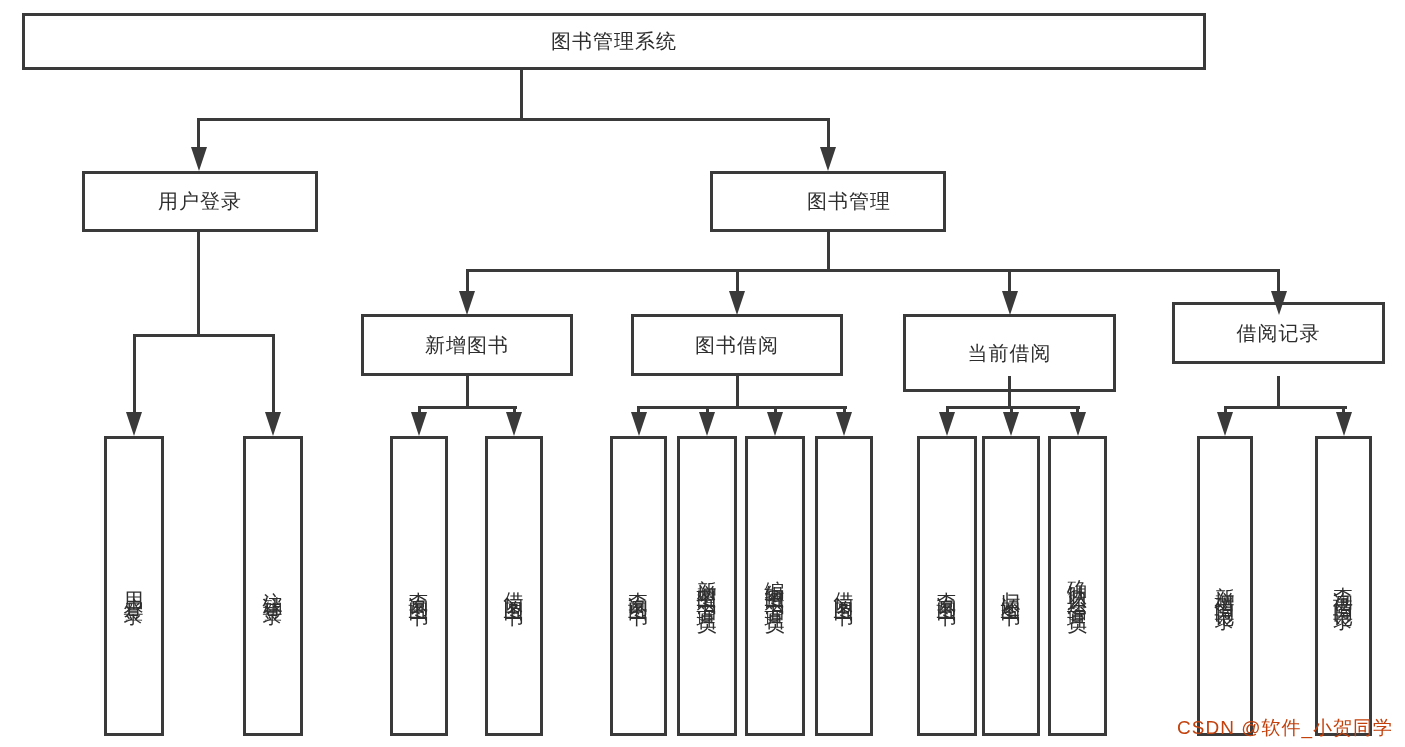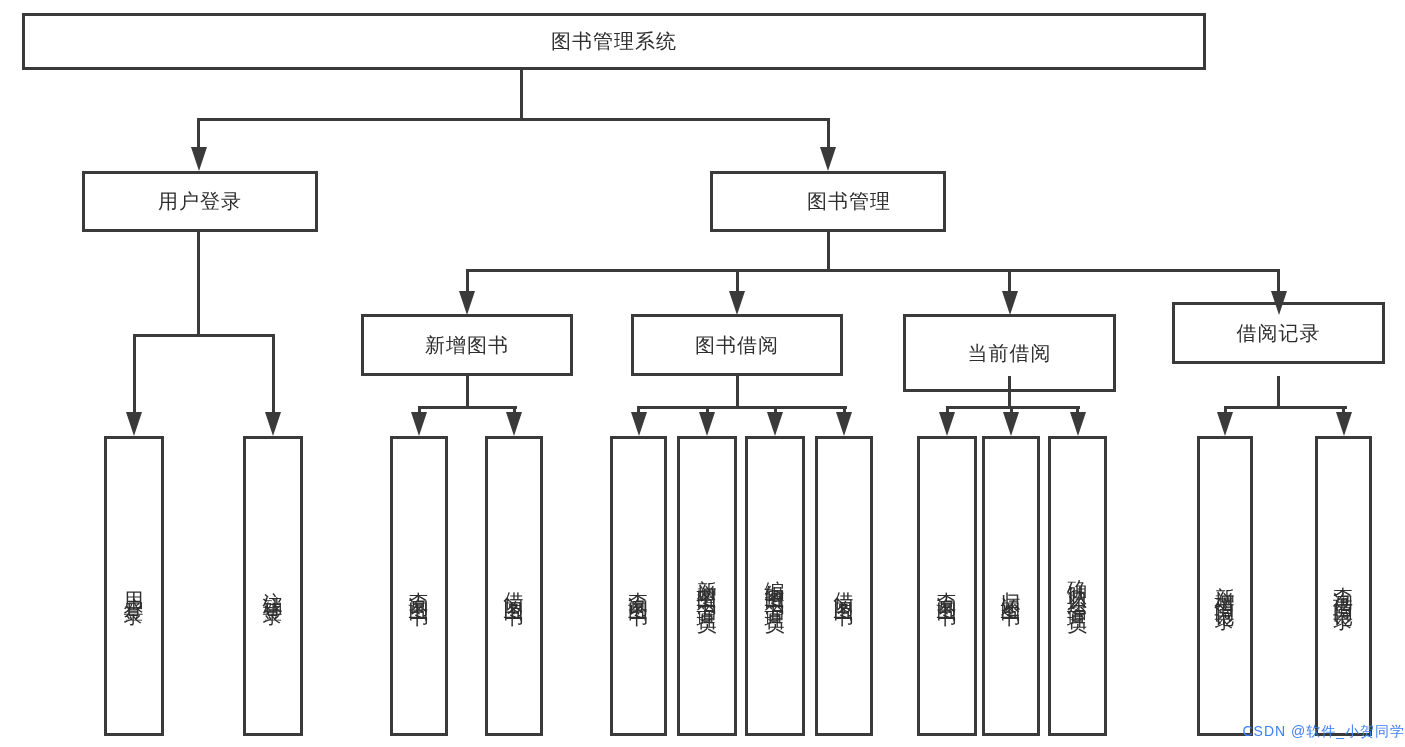--- a/index.html
+++ b/index.html
@@ -36,25 +36,25 @@
   .hline { height: 3px; }
   .arrow {
     position: absolute;
     width: 0; height: 0;
     border-left: 8px solid transparent;
     border-right: 8px solid transparent;
     border-top: 24px solid #3a3a3a;
   }
   .watermark {
     position: absolute;
-    right: 0;
+    right: 12px;
     bottom: 6px;
-    font-size: 14px;
+    font-size: 19px;
     letter-spacing: 1px;
-    color: #3b82f6;
+    color: #c2410c;
     z-index: 5;
   }
 </style>
 </head>
 <body>
 
 <div class="canvas">
 
   <div class="box hbox" style="left:22px; top:13px; width:1184px; height:57px;font-family:Liberation Mono, monospace;">
     <span>图书管理系统</span>

